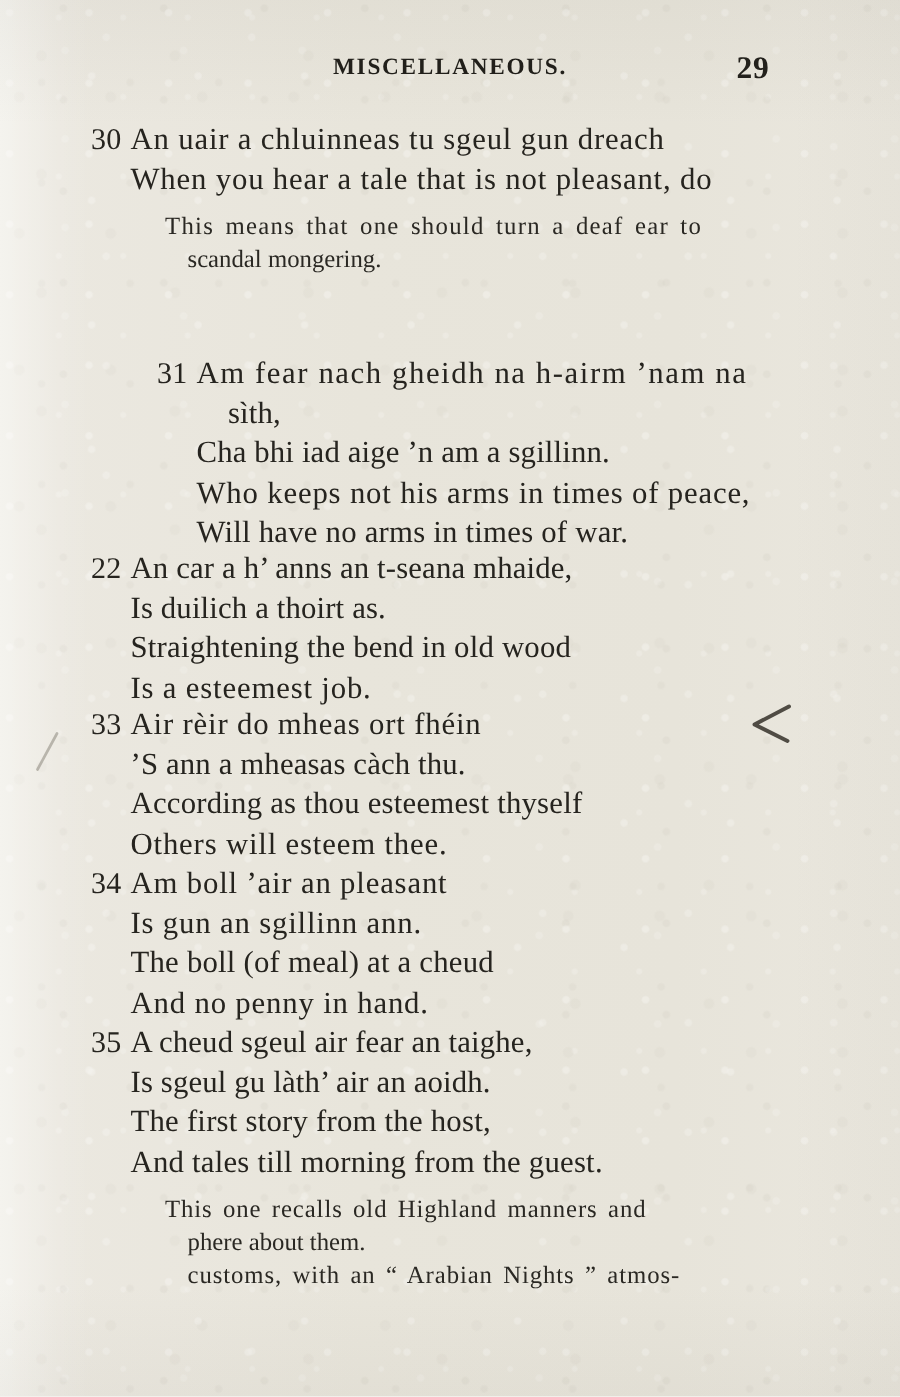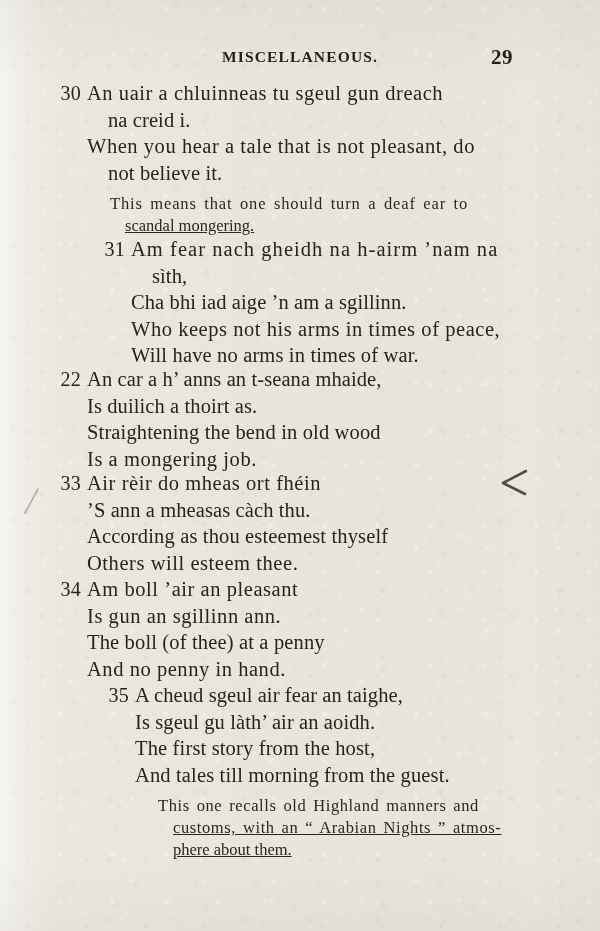--- a/index.html
+++ b/index.html
@@ -50,21 +50,21 @@
   }
 
   #content {
     position: relative;
     z-index: 3;
   }
 
   
   .runhead {
     position: absolute;
-    top: 48px;
+    top: 36px;
     left: 0;
     width: 600px;
     height: 24px;
   }
   .runhead-title {
     position: absolute;
     left: 0;
     width: 600px;
     text-align: center;
     font-size: 15.5px;
@@ -128,21 +128,21 @@
   .note {
     margin-left: 55px;
     margin-top: 7px;
     font-size: 16.5px;
     line-height: 22px;
     color: #2a2823;
     text-align: justify;
     text-justify: inter-word;
   }
   .note .nl { white-space: pre; display: block; }
-  .note .nl.ind { padding-left: 15px; text-decoration: underline; }
+  .note .nl.ind { padding-left: 15px; }
   .note .nl.sp1 { letter-spacing: 0.85px; word-spacing: 2.6px; }
   .note .nl.sp2 { letter-spacing: 0.6px; word-spacing: 2.2px; }
 
   
   .pencil {
     position: absolute;
     z-index: 4;
     pointer-events: none;
   }
   #mark-right { left: 498px; top: 468px; }
@@ -160,23 +160,21 @@
 
     <div class="runhead">
       <div class="runhead-title">MISCELLANEOUS.</div>
       <div class="runhead-folio">29</div>
     </div>
 
     <div class="block" style="top:80px;">
       <div class="num">30</div>
       <div class="lines">
         <div class="ln wide">An uair a chluinneas tu sgeul gun dreach</div>
-        <div class="ln cont">na creid i.</div>
         <div class="ln it wide">When you hear a tale that is not pleasant, do</div>
-        <div class="ln it cont">not believe it.</div>
       </div>
       <div class="note">
         <span class="nl sp1">This means that one should turn a deaf ear to</span>
         <span class="nl ind">scandal mongering.</span>
       </div>
     </div>
 
     <div class="block" style="top:236px;margin-left:44px;">
       <div class="num">31</div>
       <div class="lines">
@@ -187,56 +185,56 @@
         <div class="ln it">Will have no arms in times of war.</div>
       </div>
     </div>
 
     <div class="block" style="top:366px;">
       <div class="num">22</div>
       <div class="lines">
         <div class="ln">An car a h’ anns an t-seana mhaide,</div>
         <div class="ln">Is duilich a thoirt as.</div>
         <div class="ln it">Straightening the bend in old wood</div>
-        <div class="ln it wide">Is a mongering job.</div>
+        <div class="ln it wide">Is a esteemest job.</div>
       </div>
     </div>
 
     <div class="block" style="top:470px;">
       <div class="num">33</div>
       <div class="lines">
         <div class="ln wide">Air rèir do mheas ort fhéin</div>
         <div class="ln">’S ann a mheasas càch thu.</div>
         <div class="ln it">According as thou esteemest thyself</div>
         <div class="ln it wide">Others will esteem thee.</div>
       </div>
     </div>
 
     <div class="block" style="top:576px;">
       <div class="num">34</div>
       <div class="lines">
         <div class="ln wide">Am boll ’air an pleasant</div>
         <div class="ln wide">Is gun an sgillinn ann.</div>
-        <div class="ln it">The boll (of thee) at a penny</div>
+        <div class="ln it">The boll (of meal) at a cheud</div>
         <div class="ln it wide">And no penny in hand.</div>
       </div>
     </div>
 
-    <div class="block" style="top:682px;margin-left:48px;">
+    <div class="block" style="top:682px;">
       <div class="num">35</div>
       <div class="lines">
         <div class="ln">A cheud sgeul air fear an taighe,</div>
         <div class="ln">Is sgeul gu làth’ air an aoidh.</div>
         <div class="ln it">The first story from the host,</div>
         <div class="ln it">And tales till morning from the guest.</div>
       </div>
       <div class="note">
         <span class="nl sp2">This one recalls old Highland manners and</span>
+        <span class="nl ind">phere about them.</span>
         <span class="nl ind sp2">customs, with an “ Arabian Nights ” atmos-</span>
-        <span class="nl ind">phere about them.</span>
       </div>
     </div>
 
     <svg class="pencil" id="mark-right" width="34" height="30" viewBox="0 0 34 30">
       <path d="M28 3 L5 15 L27 26" fill="none" stroke="#3a372f" stroke-width="2.6" stroke-linecap="round" stroke-linejoin="round" opacity="0.88"></path>
     </svg>
 
     <svg class="pencil" id="mark-left" width="22" height="30" viewBox="0 0 22 30">
       <path d="M3 27 L16 3" fill="none" stroke="#6d685c" stroke-width="1.8" stroke-linecap="round" opacity="0.42"></path>
     </svg>

